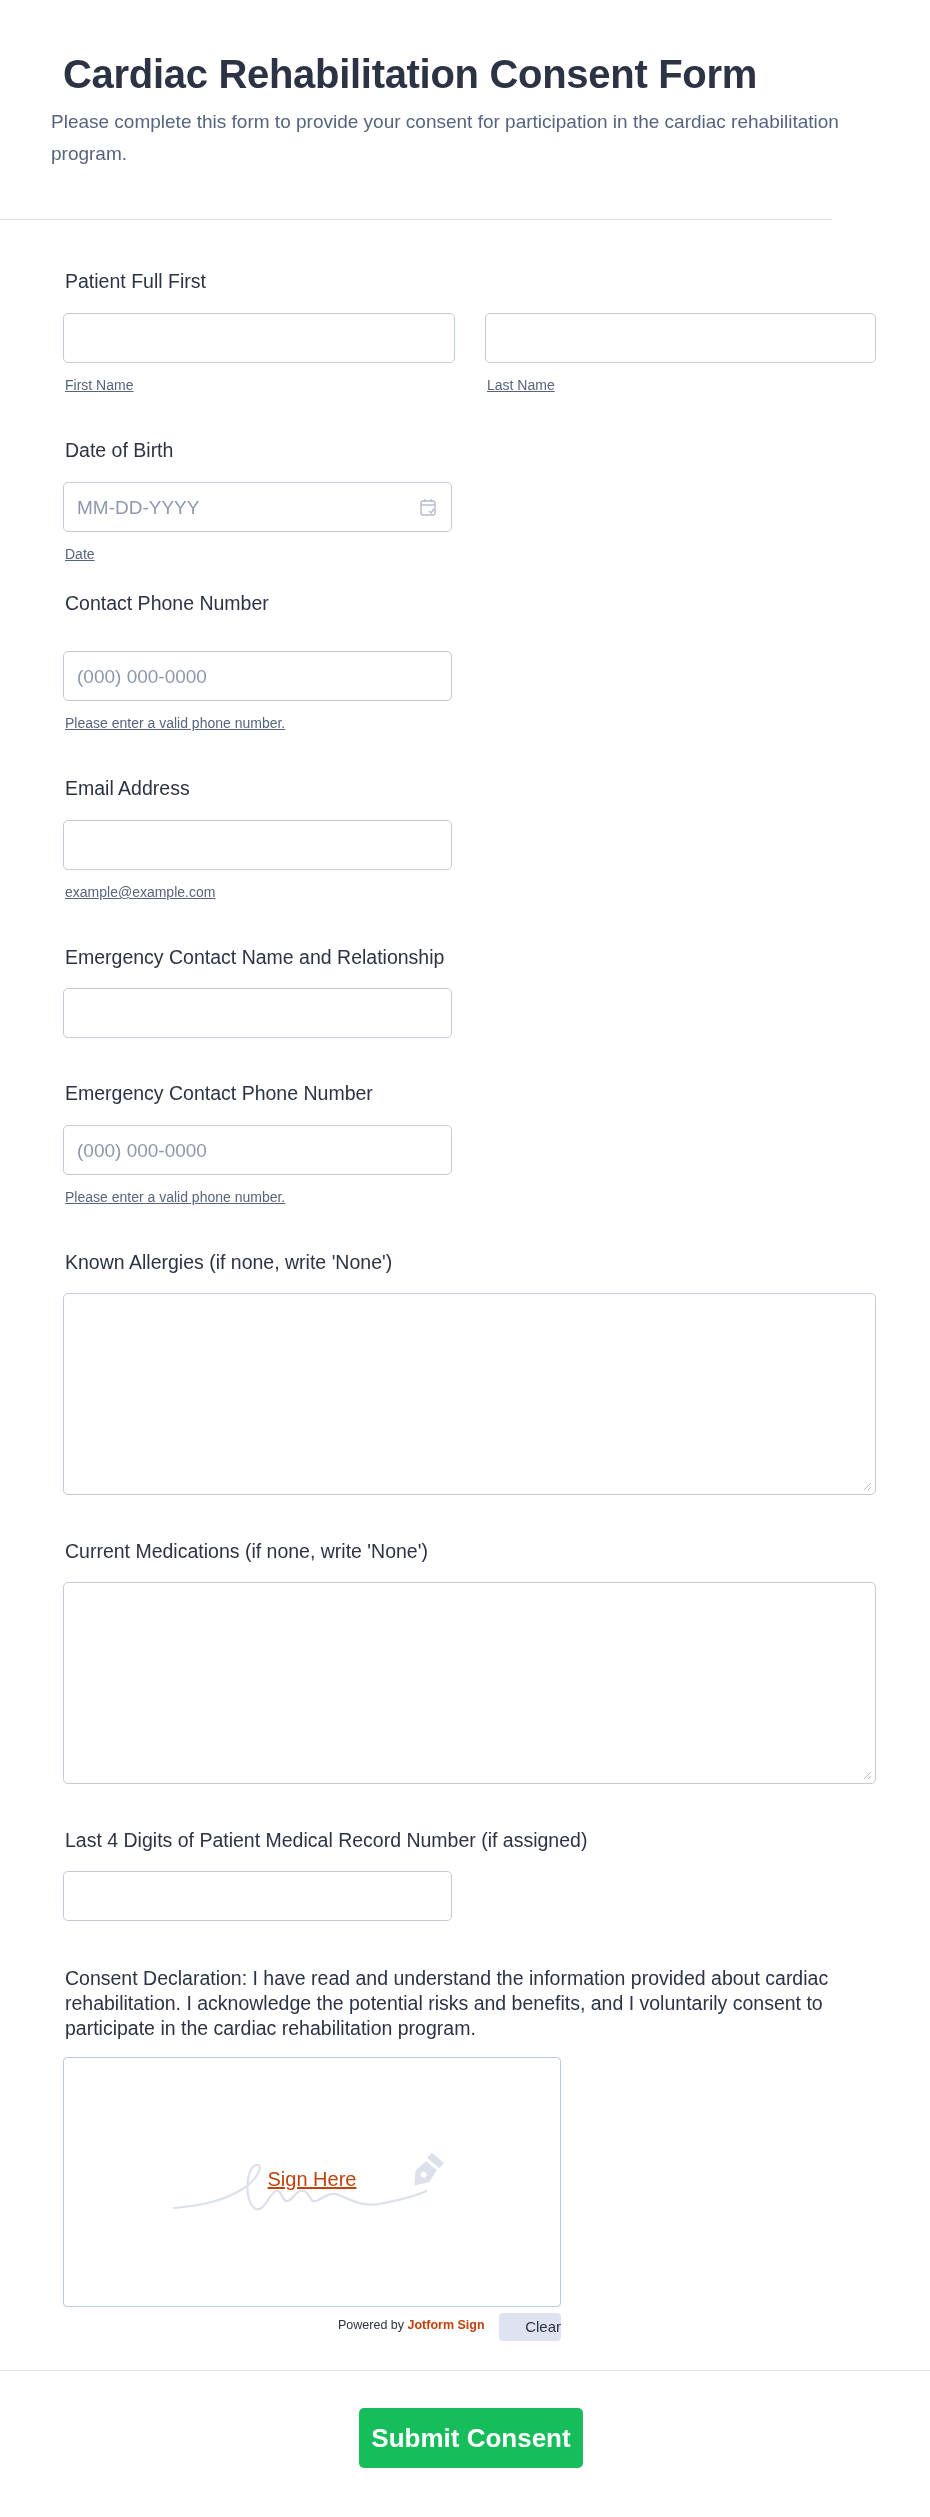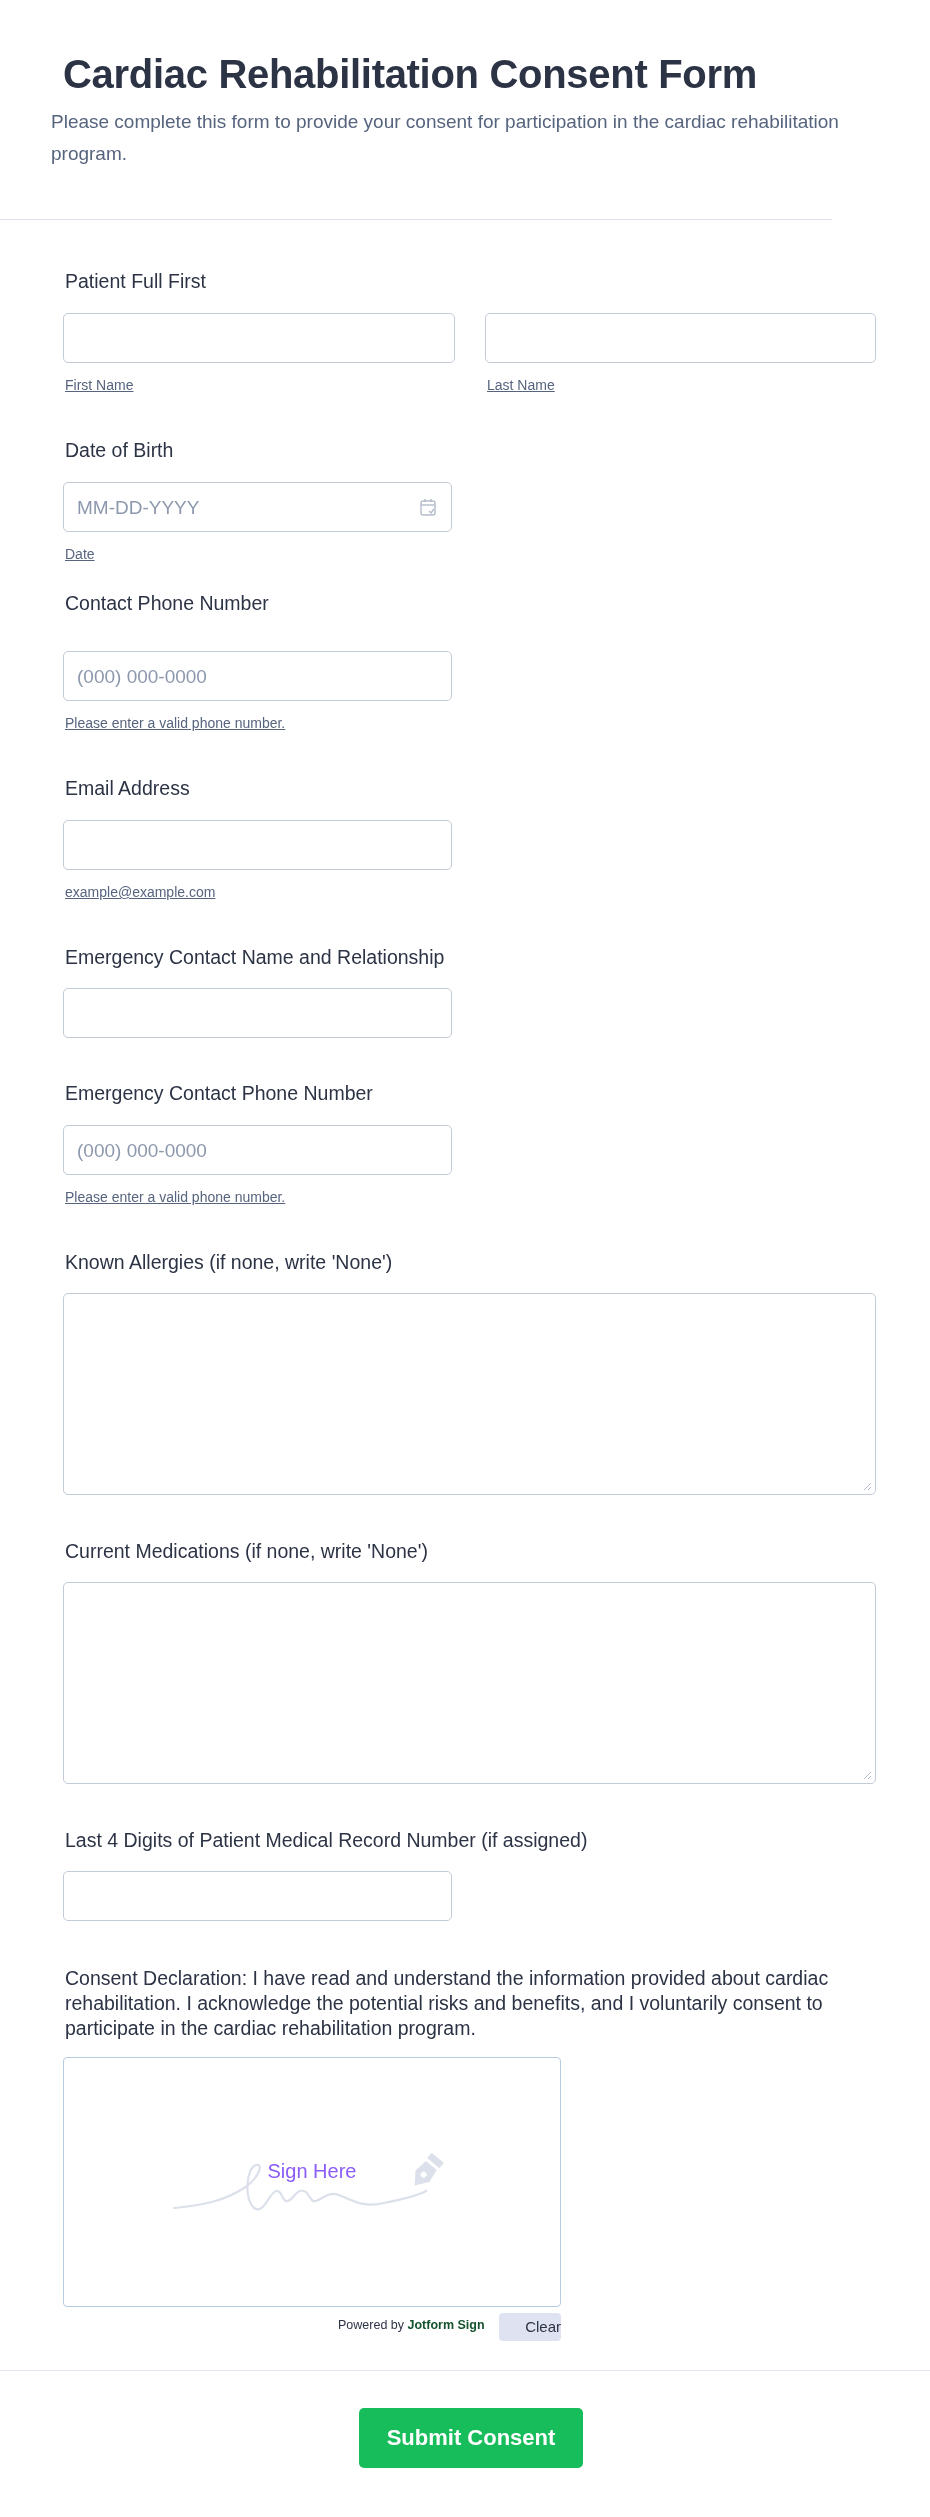--- a/index.html
+++ b/index.html
@@ -13,28 +13,28 @@
     .label { position: absolute; left: 65px; font-size: 19.5px; color: #2c3345; font-weight: normal; }
     .sublabel { position: absolute; font-size: 14px; color: #57647e; text-decoration: underline; }
     .input { position: absolute; height: 50px; border: 1.5px solid #c3cad8; border-radius: 5px; background: #fff; }
     .input .ph { position: absolute; left: 13px; top: 14px; font-size: 19px; color: #8d98ad; }
     .textarea { position: absolute; left: 63px; width: 813px; height: 202px; border: 1.5px solid #c3cad8; border-radius: 5px; background: #fff; }
     .resize { position: absolute; right: 3px; bottom: 3px; width: 10px; height: 10px; }
     .cal { position: absolute; right: 14px; top: 14px; width: 18px; height: 20px; }
 
     .consent { position: absolute; left: 65px; top: 1966px; width: 820px; font-size: 19.5px; line-height: 25px; color: #2c3345; }
     .sigpad { position: absolute; left: 63px; top: 2057px; width: 498px; height: 250px; border: 1.5px solid #b8cbe5; border-radius: 4px; background: #fff; }
-    .sign-text { position: absolute; left: 0; width: 100%; top: 102px; text-align: center; font-size: 20px; color: #8b5cf6; }
+    .sign-text { position: absolute; left: 0; width: 100%; top: 110px; text-align: center; font-size: 20px; color: #c2410c; text-decoration: underline; }
     .sig-svg { position: absolute; left: 100px; top: 85px; }
     .powered { position: absolute; left: 338px; top: 2318px; font-size: 12.5px; color: #2c3345; }
-    .powered .brand { color: #14532d; font-weight: bold; }
+    .powered .brand { color: #c2410c; font-weight: bold; }
     .clear-btn { position: absolute; left: 499px; top: 2313px; width: 62px; height: 28px; background: #dfe3f1; border-radius: 4px; font-size: 15px; color: #2c3345; text-align: right; line-height: 28px; border: none; }
 
     .footer-line { position: absolute; left: 0; top: 2370px; width: 930px; height: 1px; background: #e3e8f2; }
-    .submit { position: absolute; left: 359px; top: 2408px; width: 224px; height: 60px; background: #18bd5b; color: #fff; border-radius: 5px; font-size: 22px; font-weight: bold; text-align: center; line-height: 60px; border: none; }
+    .submit { position: absolute; left: 359px; top: 2408px; width: 224px; height: 60px; background: #18bd5b; color: #fff; border-radius: 5px; font-size: 26px; font-weight: bold; text-align: center; line-height: 60px; border: none; }
   </style>
 </head>
 <body>
 
 <div class="header">
   <h1 class="title">Cardiac Rehabilitation Consent Form</h1>
   <p class="subtitle">Please complete this form to provide your consent for participation in the cardiac rehabilitation program.</p>
 </div>
 
 <div class="label" style="top:270px;">Patient Full First</div>

